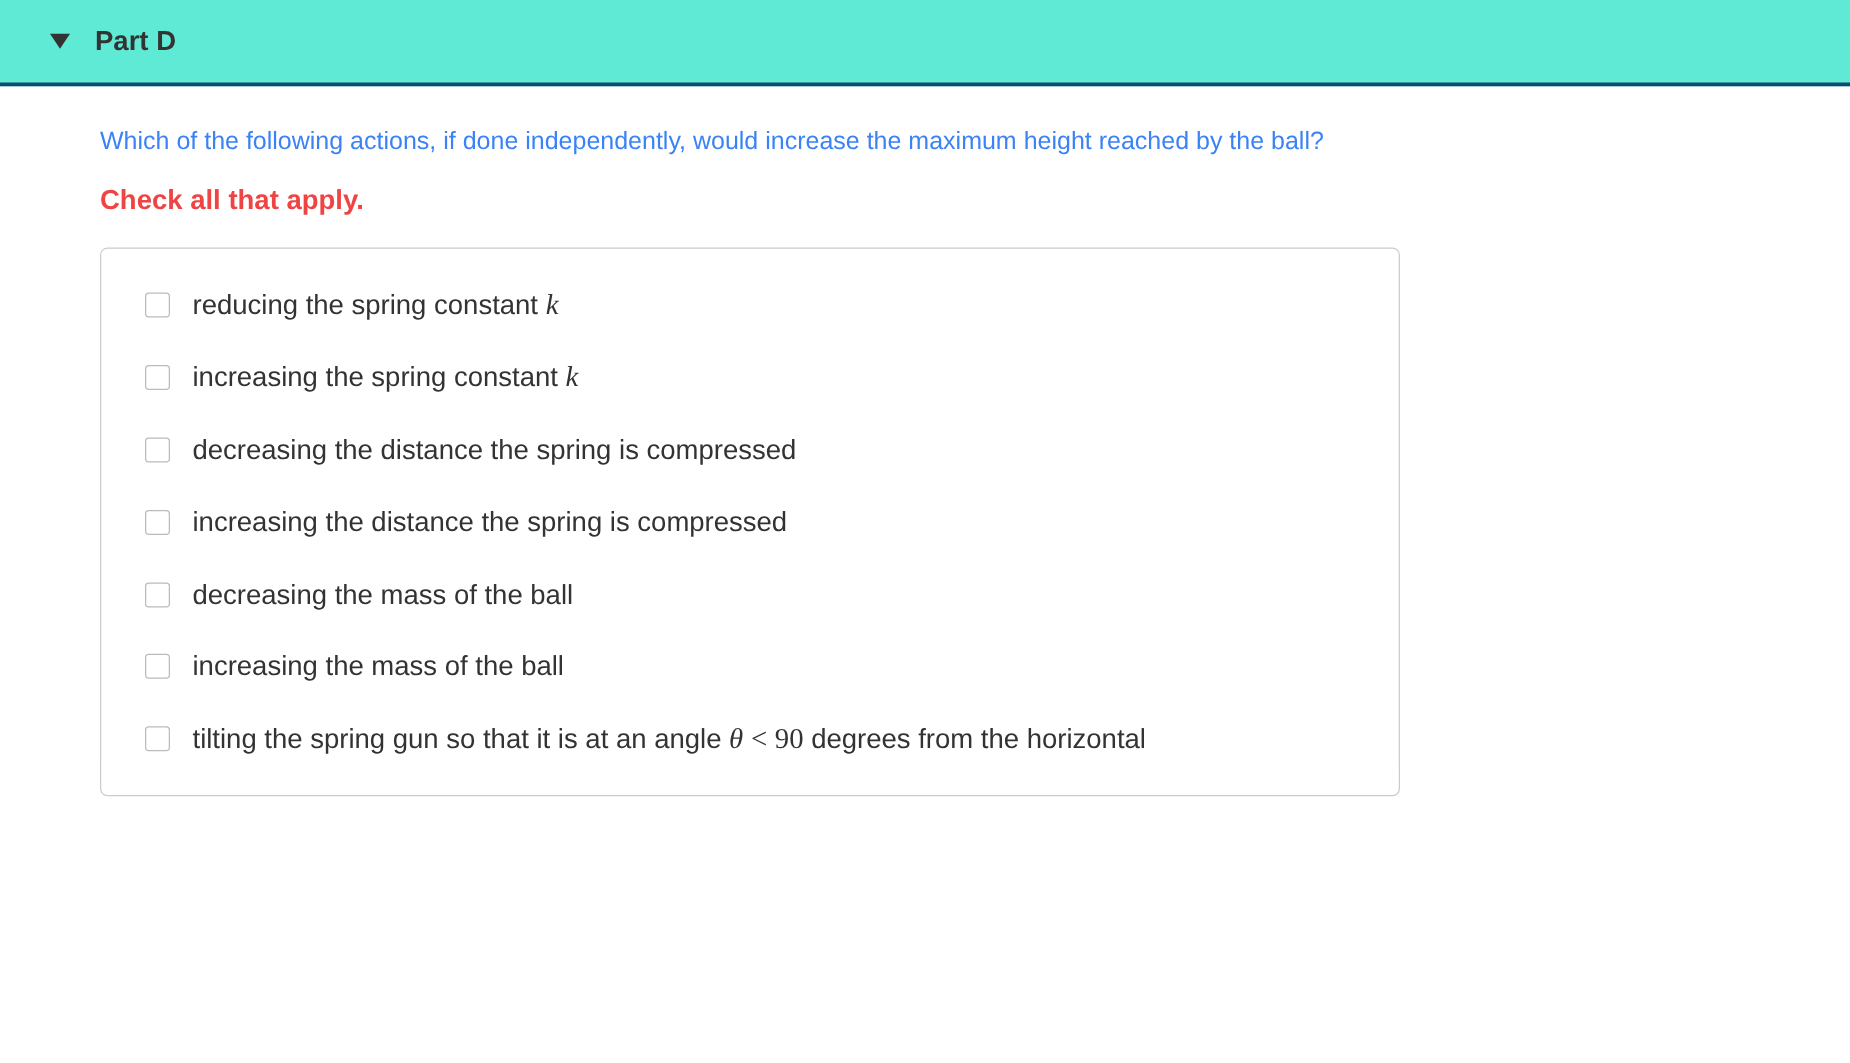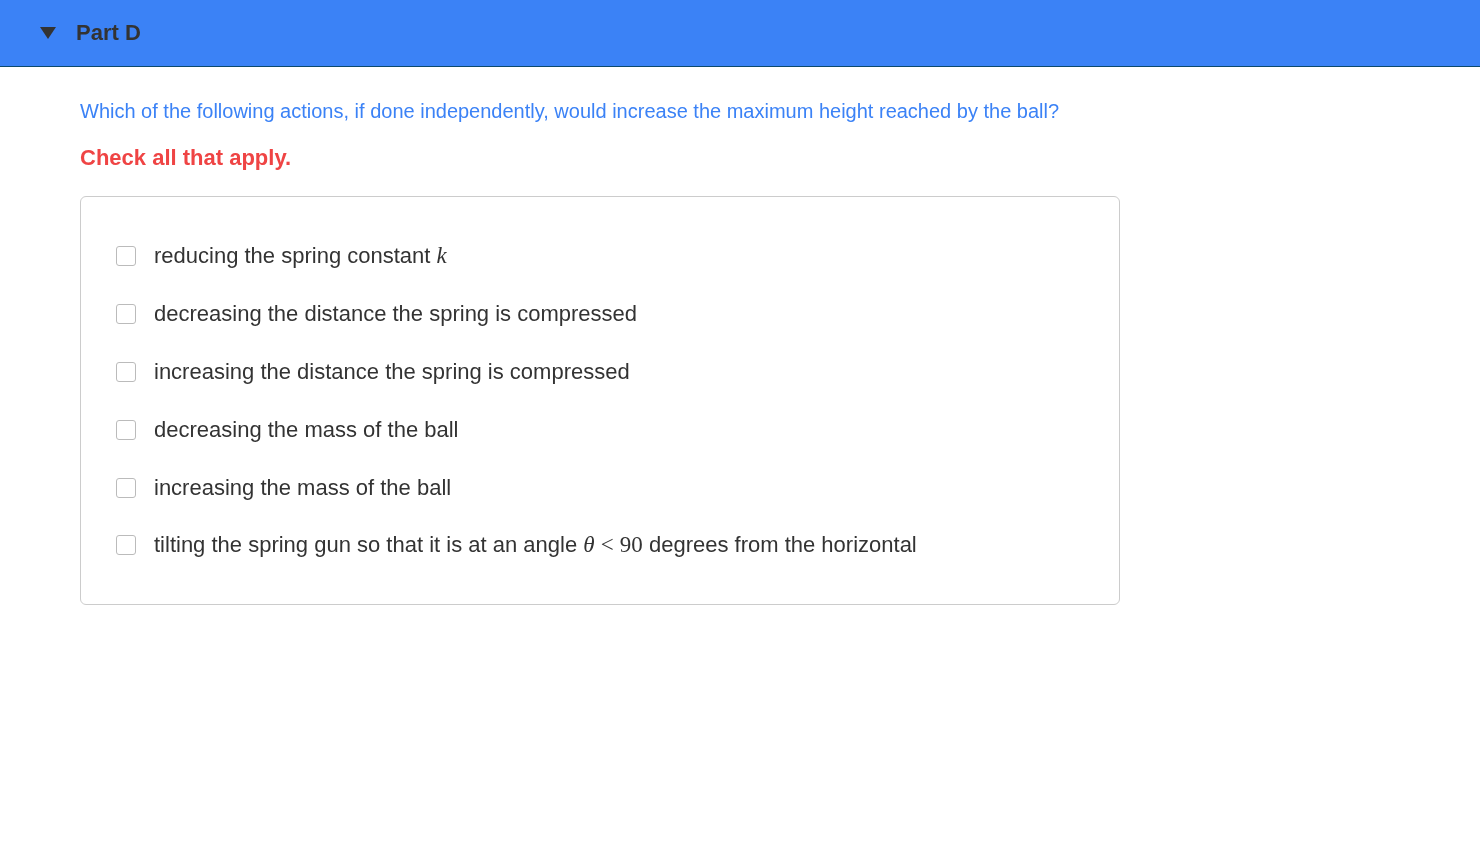--- a/index.html
+++ b/index.html
@@ -6,23 +6,23 @@
       box-sizing: border-box;
       margin: 0;
       padding: 0;
     }
     body {
       font-family: -apple-system, BlinkMacSystemFont, "Segoe UI", Helvetica, Arial, sans-serif;
       background: #ffffff;
       color: #333333;
     }
     .part-header {
-      background: #3b82f6;
+      background: #5eead4;
       padding: 20px 40px;
-      border-bottom: 1px solid #0c4a6e;
+      border-bottom: 3px solid #0c4a6e;
       display: flex;
       align-items: center;
       gap: 20px;
     }
     .collapse-icon {
       width: 0;
       height: 0;
       border-left: 8px solid transparent;
       border-right: 8px solid transparent;
       border-top: 12px solid #333333;
@@ -44,21 +44,21 @@
     }
     .instruction {
       font-size: 22px;
       font-weight: bold;
       color: #ef4444;
       margin-bottom: 25px;
     }
     .options-box {
       border: 1px solid #cccccc;
       border-radius: 6px;
-      padding: 44px 35px;
+      padding: 30px 35px;
       max-width: 1040px;
       margin-bottom: 30px;
     }
     .option-row {
       display: flex;
       align-items: center;
       gap: 18px;
       margin-bottom: 28px;
     }
     .option-row:last-child {
@@ -124,20 +124,26 @@
 
   <div class="options-box">
 
     <div class="option-row">
       <div class="checkbox"></div>
       <div class="option-label">
         <span>reducing the spring constant </span><span class="math-var">k</span><span></span>
       </div>
     </div>
 
+    <div class="option-row">
+      <div class="checkbox"></div>
+      <div class="option-label">
+        <span>increasing the spring constant </span><span class="math-var">k</span><span></span>
+      </div>
+    </div>
 
     <div class="option-row">
       <div class="checkbox"></div>
       <div class="option-label">
         <span>decreasing the distance the spring is compressed</span><span class="math-var"></span><span></span>
       </div>
     </div>
 
     <div class="option-row">
       <div class="checkbox"></div>

